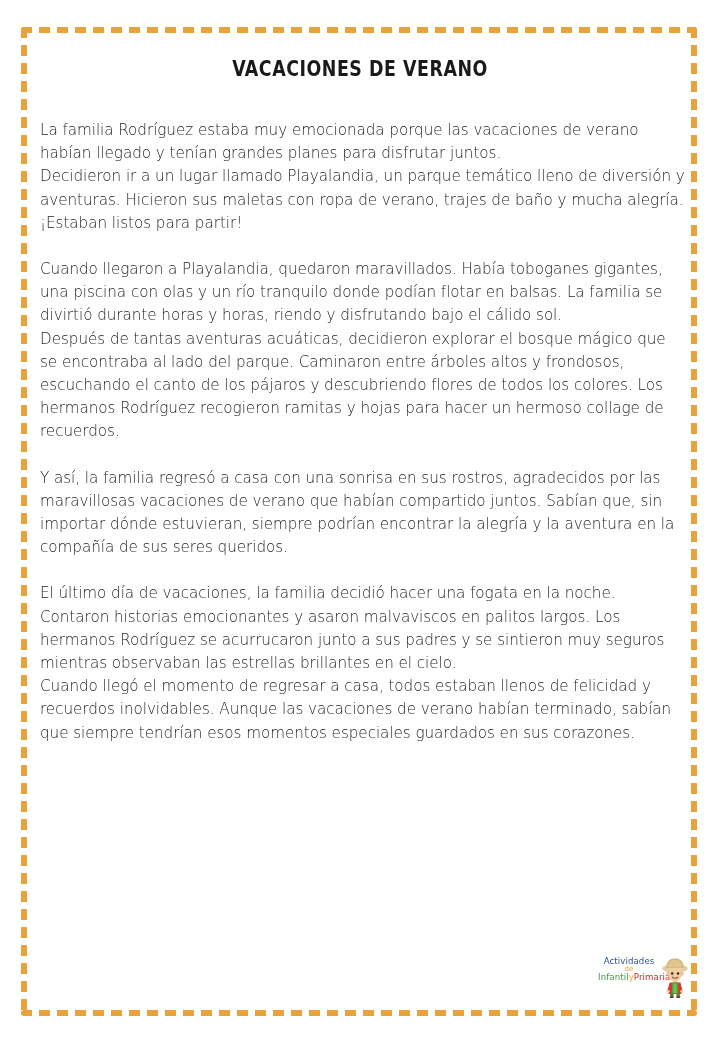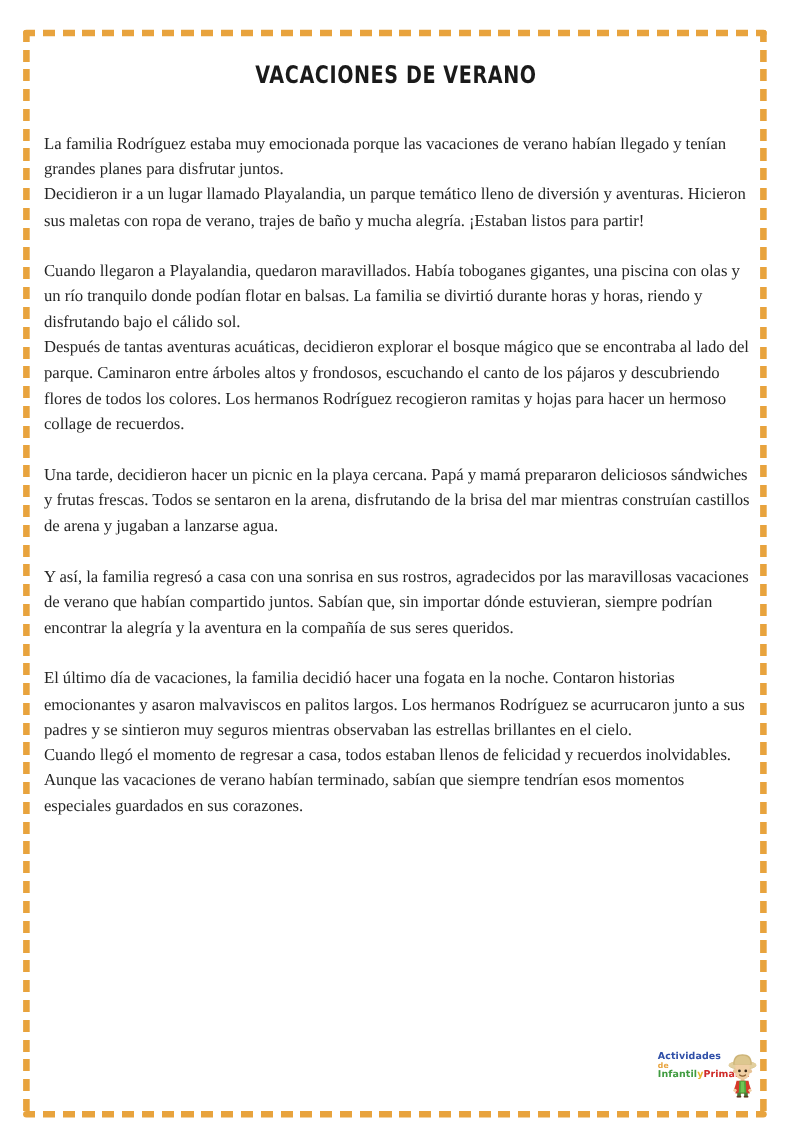--- a/index.html
+++ b/index.html
@@ -76,39 +76,39 @@
     color: #262626;
     font-family: "DejaVu Sans Light", "DejaVu Sans", sans-serif;
     font-weight: 400;
     font-size: 15.2px;
     line-height: 23.2px;
     letter-spacing: -0.05px;
   }
   .body-copy p {
     margin: 0 0 23px 0;
     white-space: pre-line;
-    font-family: Liberation Serif, serif;
   }
   .body-copy p:last-child { margin-bottom: 0; }
 
   
   .logo {
     position: absolute;
     left: 598px;
     top: 957px;
     width: 96px;
     height: 42px;
   }
   .logo-text {
     position: absolute;
     left: 0;
     top: 0;
     width: 62px;
+    text-align: center;
     font-family: "DejaVu Sans", sans-serif;
-    font-weight: bold;
+    font-weight: normal;
     line-height: 1.05;
   }
   .logo-l1 {
     font-size: 8.6px;
     color: #2f4fa8;
     letter-spacing: 0.1px;
   }
   .logo-l2 {
     font-size: 7px;
     color: #e8a33d;
@@ -141,21 +141,20 @@
   <div class="frame-left"></div>
   <div class="frame-right"></div>
 
   <div class="title">VACACIONES DE VERANO</div>
 
   <div class="body-copy">
     <p>La familia Rodríguez estaba muy emocionada porque las vacaciones de verano habían llegado y tenían grandes planes para disfrutar juntos.
 Decidieron ir a un lugar llamado Playalandia, un parque temático lleno de diversión y aventuras. Hicieron sus maletas con ropa de verano, trajes de baño y mucha alegría. ¡Estaban listos para partir!</p>
     <p>Cuando llegaron a Playalandia, quedaron maravillados. Había toboganes gigantes, una piscina con olas y un río tranquilo donde podían flotar en balsas. La familia se divirtió durante horas y horas, riendo y disfrutando bajo el cálido sol.
 Después de tantas aventuras acuáticas, decidieron explorar el bosque mágico que se encontraba al lado del parque. Caminaron entre árboles altos y frondosos, escuchando el canto de los pájaros y descubriendo flores de todos los colores. Los hermanos Rodríguez recogieron ramitas y hojas para hacer un hermoso collage de recuerdos.</p>
-    <p>Una tarde, decidieron hacer un picnic en la playa cercana. Papá y mamá prepararon deliciosos sándwiches y frutas frescas. Todos se sentaron en la arena, disfrutando de la brisa del mar mientras construían castillos de arena y jugaban a lanzarse agua.</p>
     <p>Y así, la familia regresó a casa con una sonrisa en sus rostros, agradecidos por las maravillosas vacaciones de verano que habían compartido juntos. Sabían que, sin importar dónde estuvieran, siempre podrían encontrar la alegría y la aventura en la compañía de sus seres queridos.</p>
     <p>El último día de vacaciones, la familia decidió hacer una fogata en la noche. Contaron historias emocionantes y asaron malvaviscos en palitos largos. Los hermanos Rodríguez se acurrucaron junto a sus padres y se sintieron muy seguros mientras observaban las estrellas brillantes en el cielo.
 Cuando llegó el momento de regresar a casa, todos estaban llenos de felicidad y recuerdos inolvidables. Aunque las vacaciones de verano habían terminado, sabían que siempre tendrían esos momentos especiales guardados en sus corazones.</p>
   </div>
 
   <div class="logo">
     <div class="logo-text">
       <div class="logo-l1">Actividades</div>
       <div class="logo-l2">de</div>
       <div class="logo-l3">

